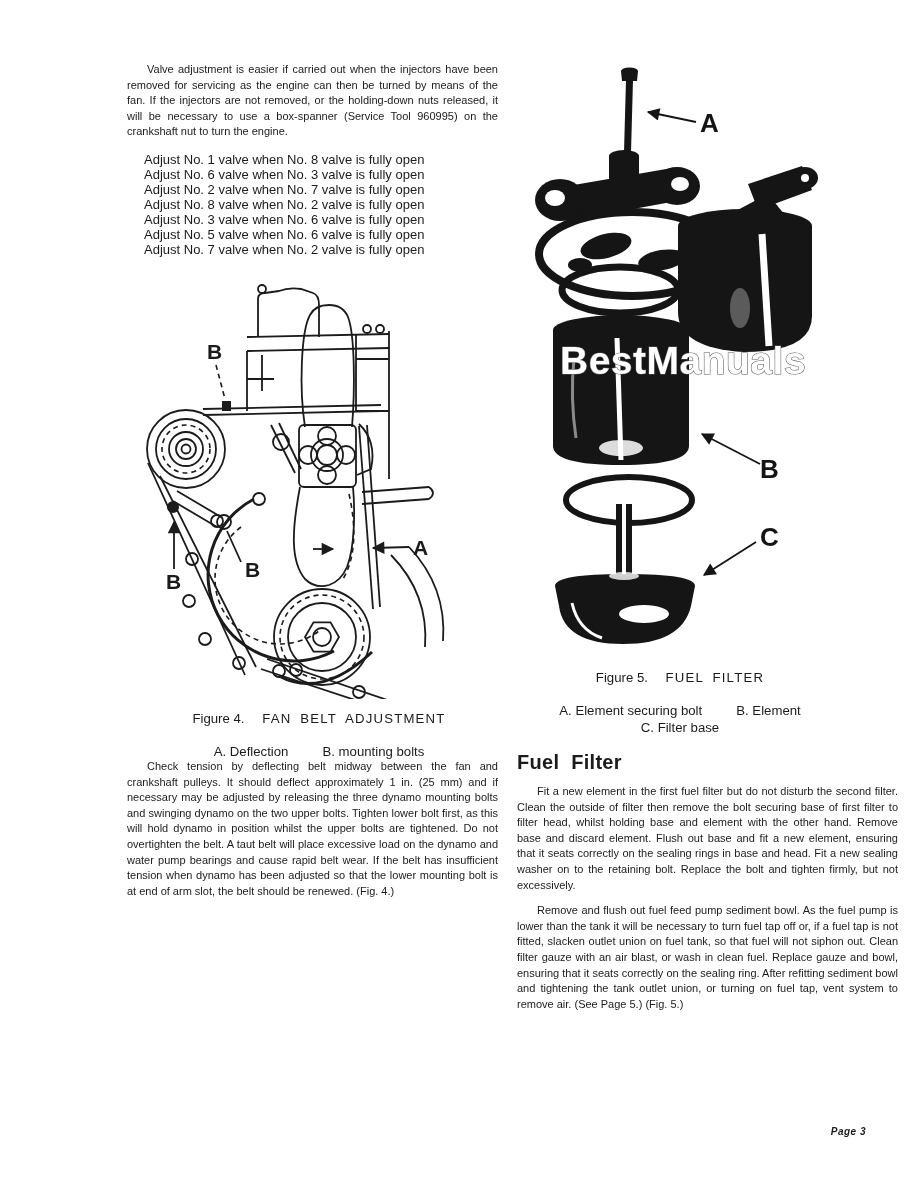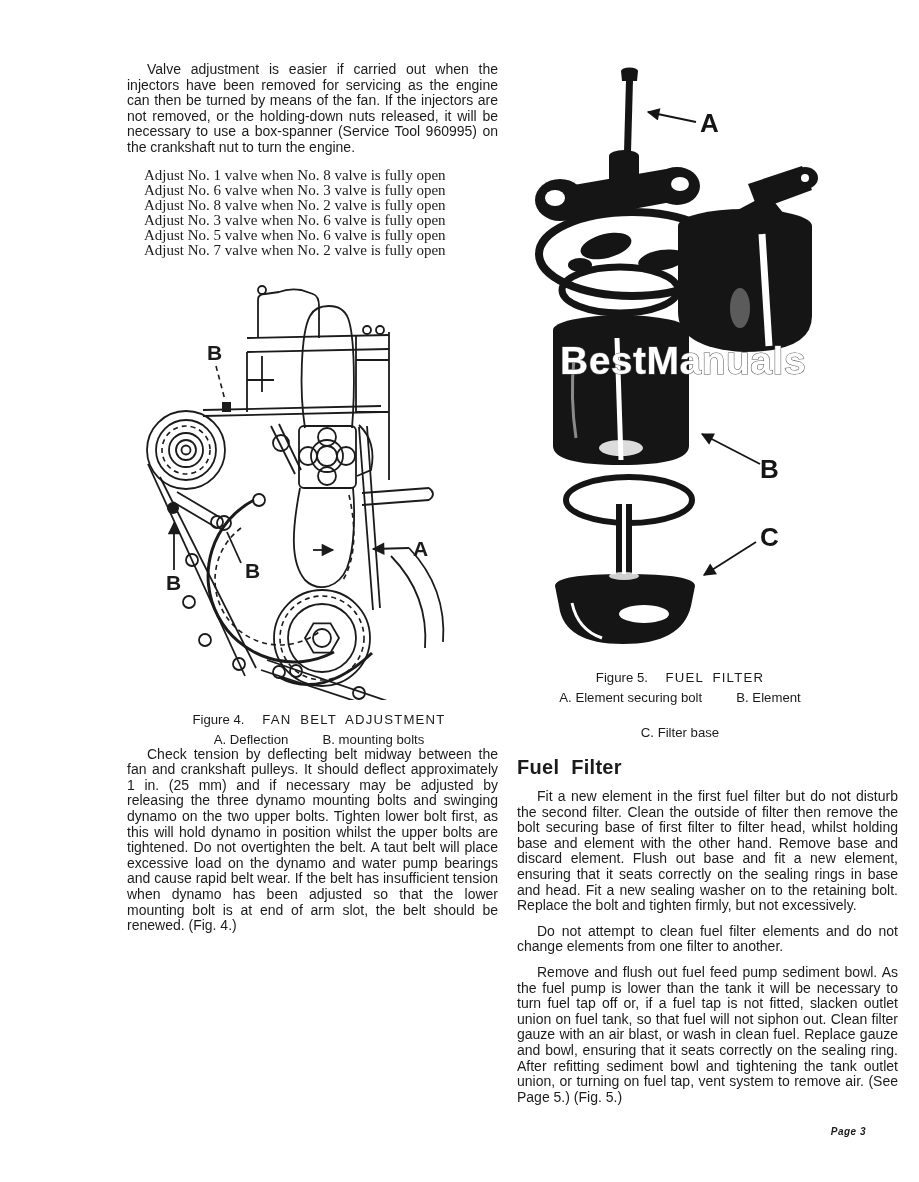--- a/index.html
+++ b/index.html
@@ -4,34 +4,34 @@
 <style>
   html,body{margin:0;padding:0;}
   body{
     width:919px;height:1182px;position:relative;background:#ffffff;
     font-family:"Liberation Sans",sans-serif;color:#1b1b1b;overflow:hidden;
   }
   .col{position:absolute;}
   .col-left{left:127px;top:62px;width:371px;}
   .col-right{left:517px;top:58px;width:381px;}
   p.body{
-    font-size:14px;line-height:15.6px;text-align:justify;
+    font-size:11px;line-height:15.6px;text-align:justify;
     margin:0 0 10px 0;text-indent:20px;
   }
-  .valve-list{font-size:15px;line-height:15px;padding-left:17px;margin:12px 0 0 0;font-family:Liberation Serif, serif;}
+  .valve-list{font-size:13px;line-height:15px;padding-left:17px;margin:12px 0 0 0;}
   .valve-list div{white-space:nowrap;}
   .fig-wrap{position:relative;}
   .fig4-wrap{margin:22px 0 0 2px;width:380px;}
   .fig5-wrap{margin-left:-7px;width:400px;}
   svg{display:block;}
   .caption{ text-align:center;font-size:13.2px;margin-top:8px;}
   .cap-title{white-space:nowrap;margin-top:12px;}
   .cap-title .cap-name{margin-left:14px;letter-spacing:1.2px;word-spacing:4px;}
-  .cap-keys{display:flex;justify-content:center;gap:34px;margin-top:5px;}
-  .cap-keys3{margin-top:20px;}
+  .cap-keys{display:flex;justify-content:center;gap:34px;margin-top:18px;}
+  .cap-keys3{margin-top:2px;}
   h2.section{
     font-size:20px;font-weight:bold;margin:16px 0 10px 0;
     letter-spacing:.3px;word-spacing:6px;
   }
   .page-number{
     position:absolute;top:1126px;right:53px;
     font-size:10px;font-style:italic;font-weight:bold;letter-spacing:.5px;
   }
   .fig-line{stroke:#1b1b1b;stroke-width:1.8;fill:none;}
   .fig-thick{stroke:#1b1b1b;stroke-width:3;fill:none;}
@@ -50,20 +50,21 @@
 
 <div>
 
   <div class="col col-left">
 
     <p class="body">Valve adjustment is easier if carried out when the injectors have been removed for servicing as the engine can then be turned by means of the fan. If the injectors are not removed, or the holding-down nuts released, it will be necessary to use a box-spanner (Service Tool 960995) on the crankshaft nut to turn the engine.</p>
 
     <div class="valve-list">
       <div>Adjust No. 1 valve when No. 8 valve is fully open</div>
       <div>Adjust No. 6 valve when No. 3 valve is fully open</div>
+      <div>Adjust No. 2 valve when No. 7 valve is fully open</div>
       <div>Adjust No. 8 valve when No. 2 valve is fully open</div>
       <div>Adjust No. 3 valve when No. 6 valve is fully open</div>
       <div>Adjust No. 5 valve when No. 6 valve is fully open</div>
       <div>Adjust No. 7 valve when No. 2 valve is fully open</div>
     </div>
 
     <div class="fig-wrap fig4-wrap">
       <svg width="380" height="420" viewBox="0 0 380 420">
         <defs>
           <marker id="ah4" viewBox="0 0 10 10" refX="9" refY="5" markerWidth="8" markerHeight="7" orient="auto">
@@ -290,18 +291,17 @@
           <span>B. Element</span>
         </div>
         <div class="cap-keys cap-keys3">
           <span>C. Filter base</span>
         </div>
       </div>
     </div>
 
     <h2 class="section">Fuel Filter</h2>
     <p class="body">Fit a new element in the first fuel filter but do not disturb the second filter. Clean the outside of filter then remove the bolt securing base of first filter to filter head, whilst holding base and element with the other hand. Remove base and discard element. Flush out base and fit a new element, ensuring that it seats correctly on the sealing rings in base and head. Fit a new sealing washer on to the retaining bolt. Replace the bolt and tighten firmly, but not excessively.</p>
-    <p class="body">Do not attempt to clean fuel filter elements and do not change elements from one filter to another.</p>
     <p class="body">Remove and flush out fuel feed pump sediment bowl. As the fuel pump is lower than the tank it will be necessary to turn fuel tap off or, if a fuel tap is not fitted, slacken outlet union on fuel tank, so that fuel will not siphon out. Clean filter gauze with an air blast, or wash in clean fuel. Replace gauze and bowl, ensuring that it seats correctly on the sealing ring. After refitting sediment bowl and tightening the tank outlet union, or turning on fuel tap, vent system to remove air. (See Page 5.) (Fig. 5.)</p>
   </div>
 
   <div class="page-number">Page 3</div>
 </div>
 
 </body></html>

